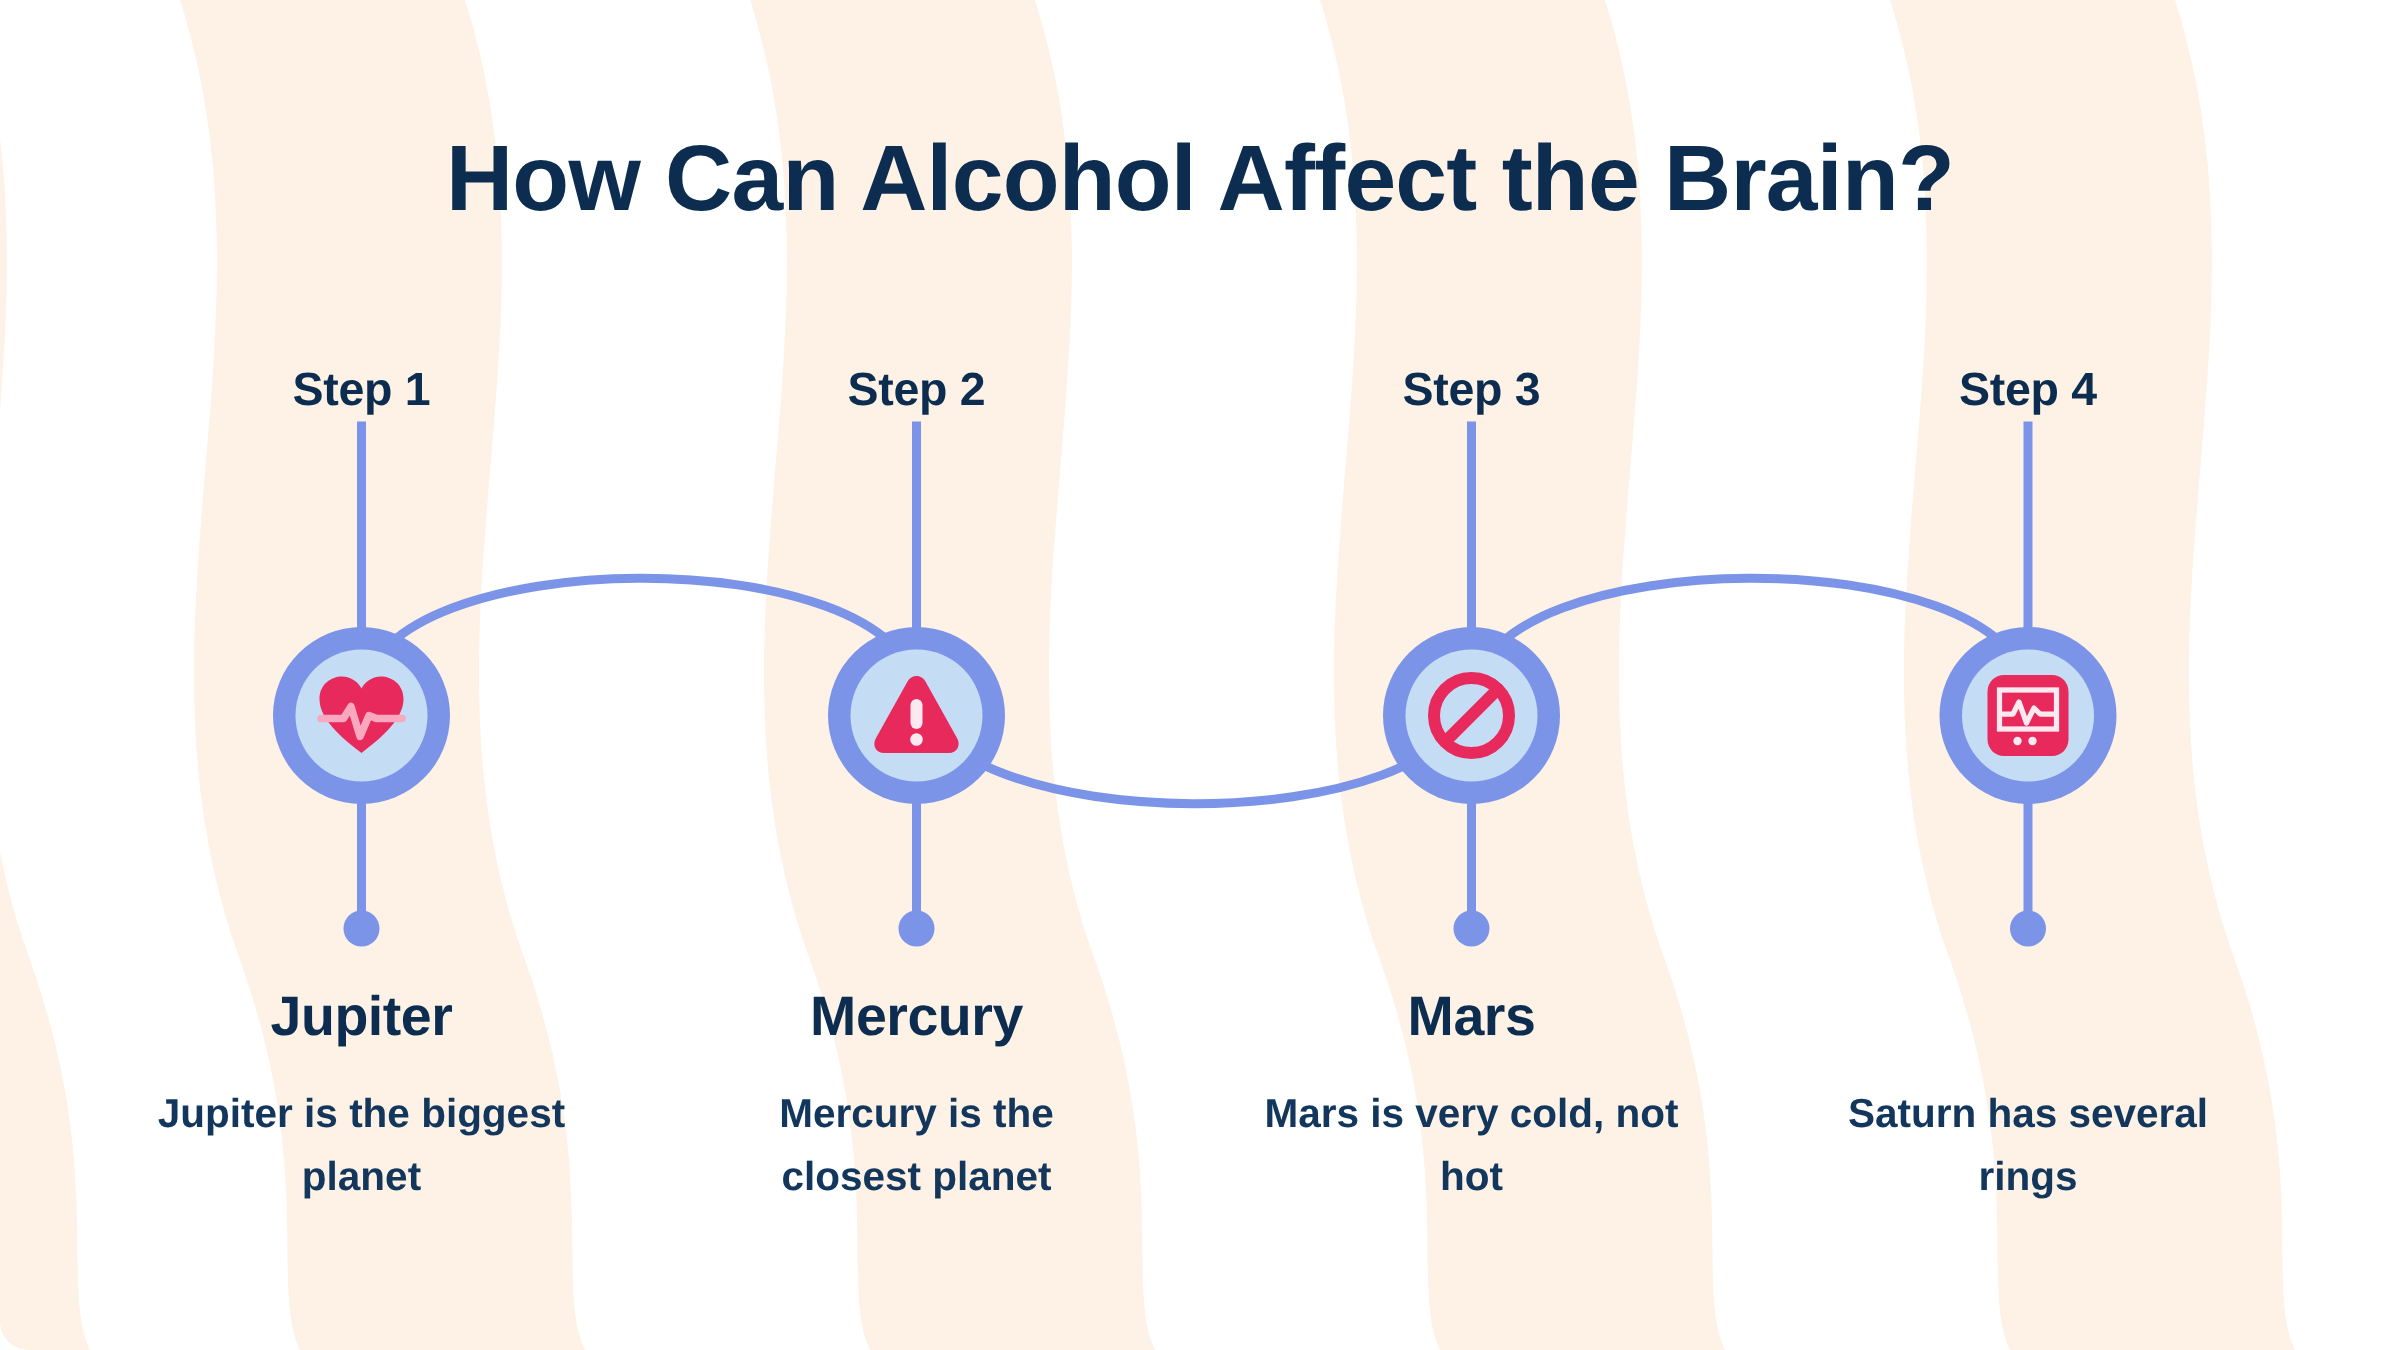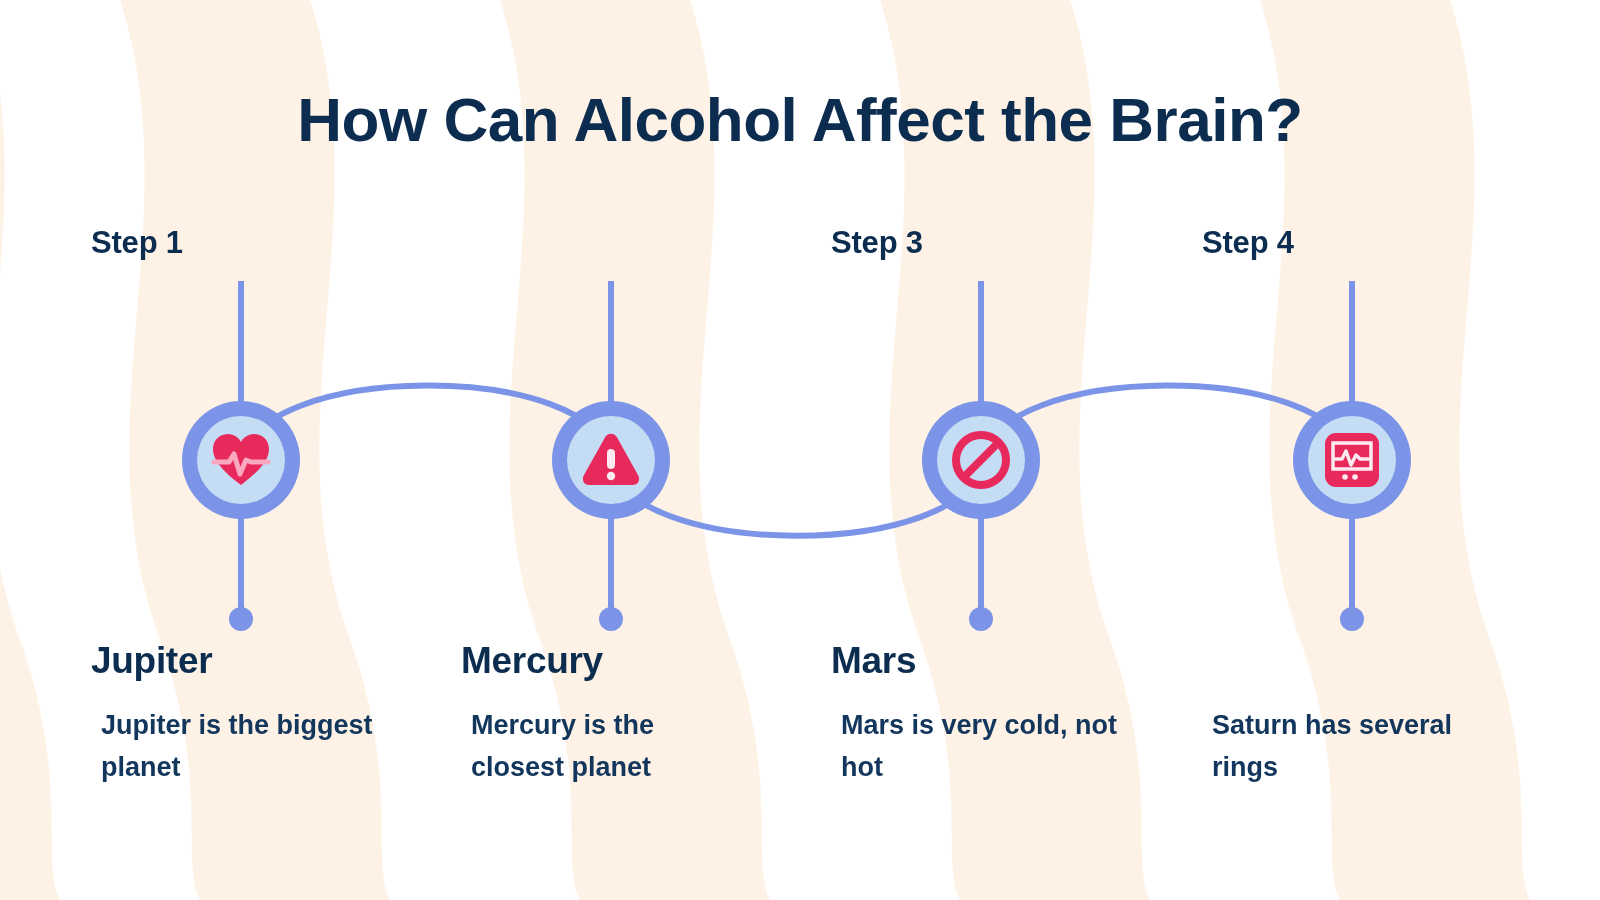--- a/index.html
+++ b/index.html
@@ -15,20 +15,21 @@
     background: #ffffff;
     position: relative;
   }
 
   #stage {
     position: relative;
     width: 1600px;
     height: 900px;
     background: #ffffff;
     overflow: hidden;
+    border-radius: 19px;
   }
 
   
   #bg-waves {
     position: absolute;
     left: 0; top: 0;
     width: 1600px;
     height: 900px;
     z-index: 0;
   }
@@ -53,25 +54,25 @@
     font-weight: 700;
     letter-spacing: -0.5px;
     color: #0c2d4f;
     z-index: 5;
     white-space: nowrap;
   }
 
   
   .column {
     position: absolute;
-    top: 0;
+    top: 17px;
     width: 300px;
     height: 760px;
     z-index: 4;
-    text-align: left;
+    text-align: center;
   }
 
   .step-label {
     position: absolute;
     top: 225px;
     left: 0;
     width: 300px;
     font-size: 31px;
     font-weight: 700;
     color: #0c2d4f;
@@ -181,20 +182,21 @@
           <path d="M30 53 C 10 38, 2 27, 2 17 C 2 7, 10 2, 17 2 C 23 2, 28 6, 30 10 C 32 6, 37 2, 43 2 C 50 2, 58 7, 58 17 C 58 27, 50 38, 30 53 Z" fill="#e8295c"></path>
           <path d="M3 30 L 18 30 L 23 22 L 29 42 L 35 28 L 40 30 L 57 30" fill="none" stroke="#f9a8c0" stroke-width="5" stroke-linejoin="round" stroke-linecap="round"></path>
         </svg>
       </div>
     </div>
     <div class="planet-name">Jupiter</div>
     <div class="planet-desc">Jupiter is the biggest planet</div>
   </div>
 
   <div class="column" style="left:461px;">
+    <div class="step-label">Step 2</div>
     <div class="medallion">
       <div class="medallion-inner">
         <svg width="60" height="56" viewBox="0 0 60 56">
           <path d="M24.2 5 C 27 0.5, 33 0.5, 35.8 5 L 57 43 C 59.8 48, 57 53, 51.5 53 L 8.5 53 C 3 53, 0.2 48, 3 43 Z" fill="#e8295c"></path>
           <rect x="26" y="17" width="8" height="20" rx="4" fill="#fde9f0"></rect>
           <circle cx="30" cy="44" r="4.2" fill="#fde9f0"></circle>
         </svg>
       </div>
     </div>
     <div class="planet-name">Mercury</div>

